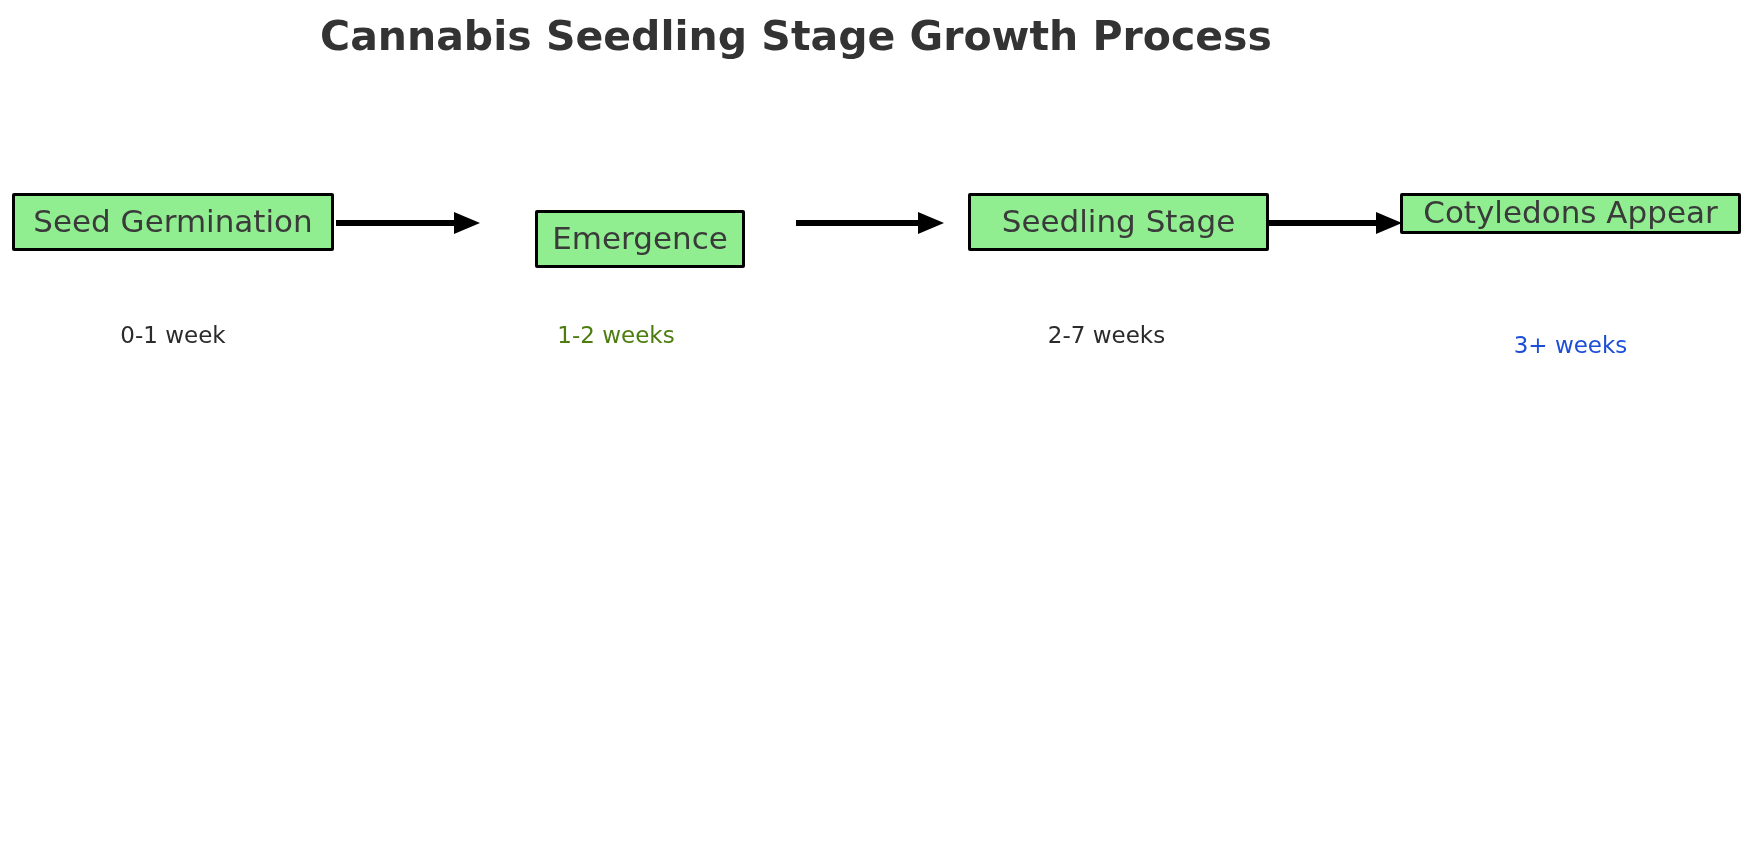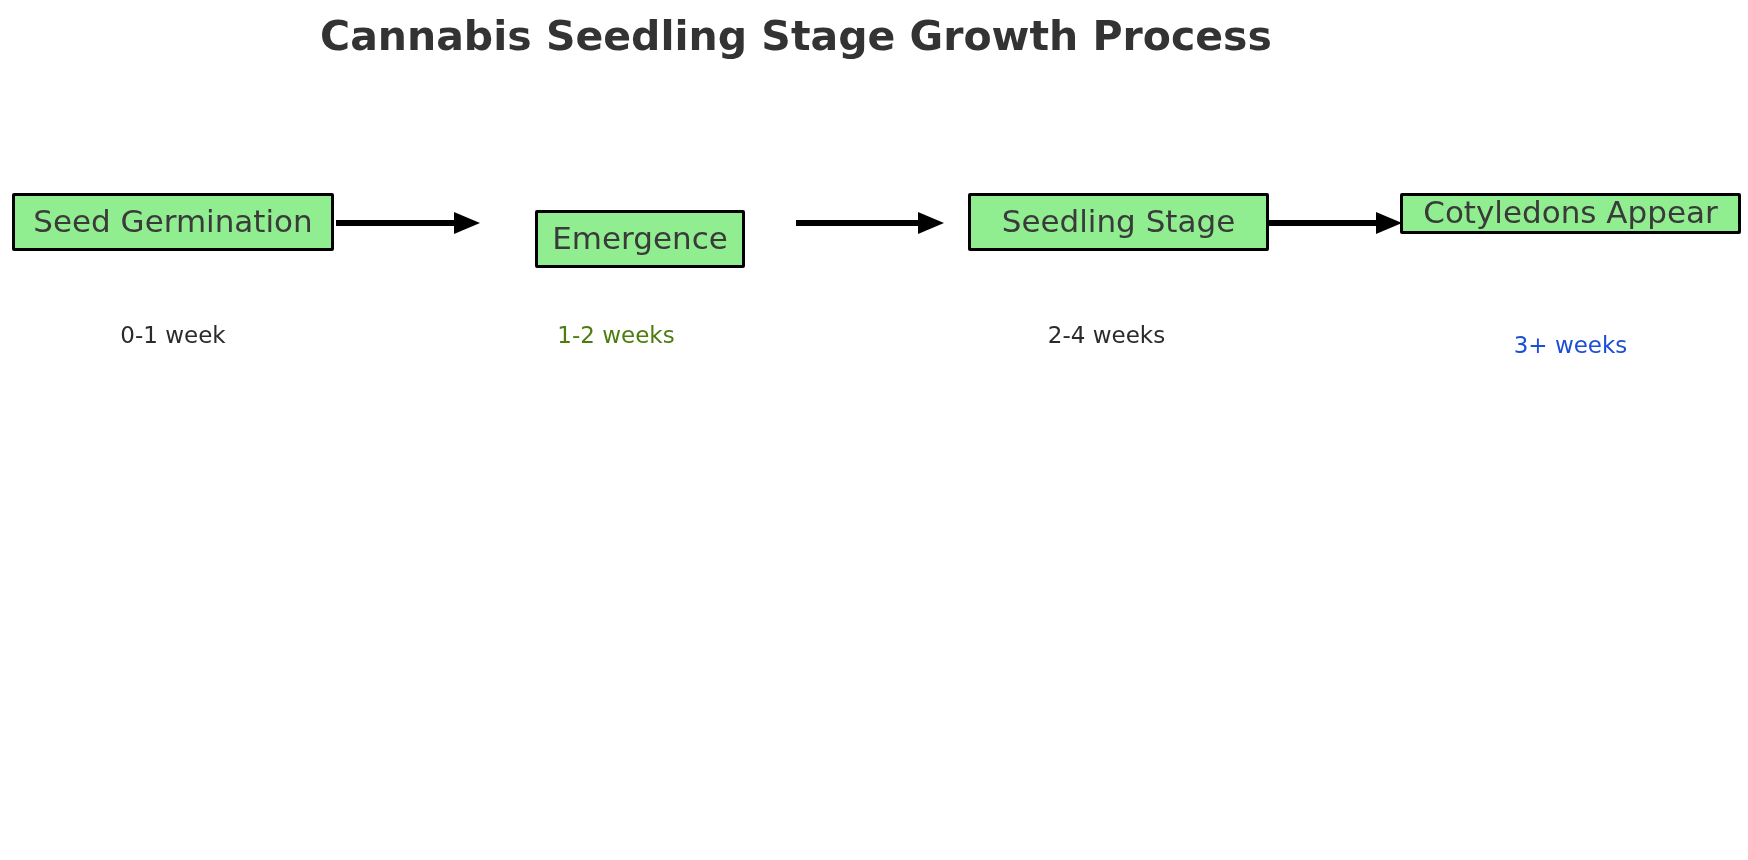--- a/index.html
+++ b/index.html
@@ -97,20 +97,20 @@
         <span class="stage-label" style="color: rgb(58, 58, 58);">Seed Germination</span>
       </div>
       <div class="stage-caption" style="left: 12px; top: 322px; width: 322px; color: rgb(43, 43, 43);">0-1 week</div>
       <div class="stage-node" style="left: 535px; top: 193px; width: 210px; height: 58px; background: rgb(144, 238, 144); border-color: rgb(0, 0, 0); margin-top: 17px;">
         <span class="stage-label" style="color: rgb(58, 58, 58);">Emergence</span>
       </div>
       <div class="stage-caption" style="left: 511px; top: 322px; width: 210px; color: #4d7c0f;">1-2 weeks</div>
       <div class="stage-node" style="left: 968px; top: 193px; width: 301px; height: 58px; background: rgb(144, 238, 144); border-color: rgb(0, 0, 0);">
         <span class="stage-label" style="color: rgb(58, 58, 58);">Seedling Stage</span>
       </div>
-      <div class="stage-caption" style="left: 968px; top: 322px; width: 277px; color: rgb(43, 43, 43);">2-4 weeks</div>
+      <div class="stage-caption" style="left: 968px; top: 322px; width: 277px; color: rgb(43, 43, 43);">2-7 weeks</div>
       <div class="stage-node" style="left: 1400px; top: 193px; width: 341px; height: 41px; background: rgb(144, 238, 144); border-color: rgb(0, 0, 0);">
         <span class="stage-label" style="color: rgb(58, 58, 58);">Cotyledons Appear</span>
       </div>
       <div class="stage-caption" style="left: 1400px; top: 332px; width: 341px; color: #1d4ed8;">3+ weeks</div>
     </div>
 
 </div>
 
 </body></html>

